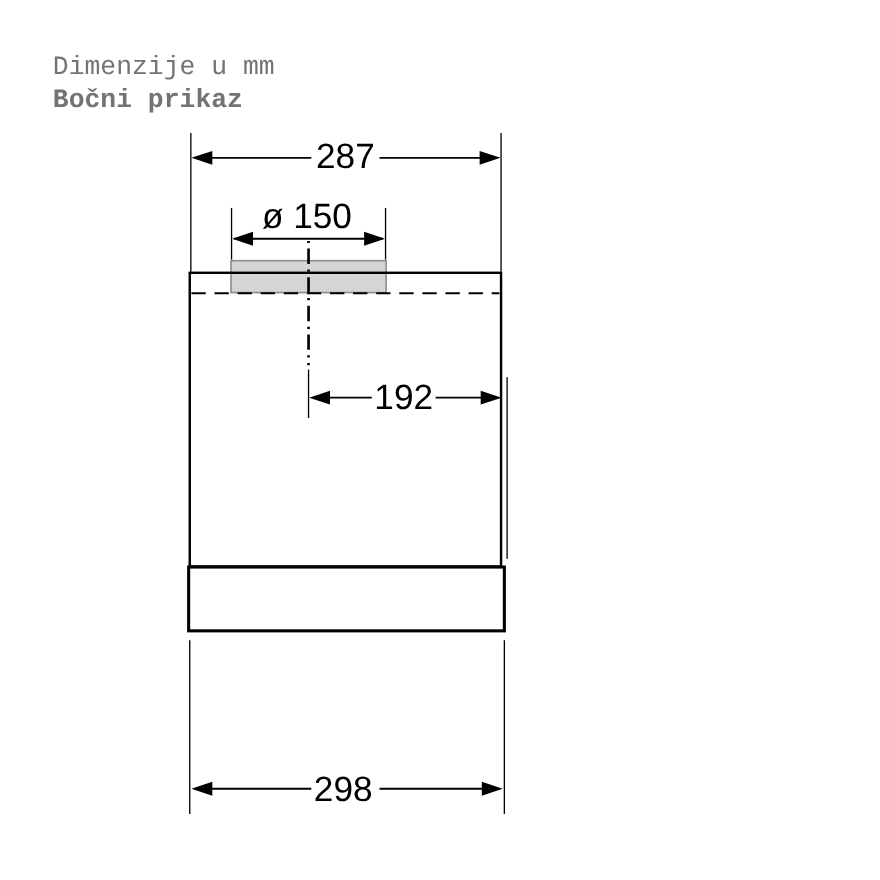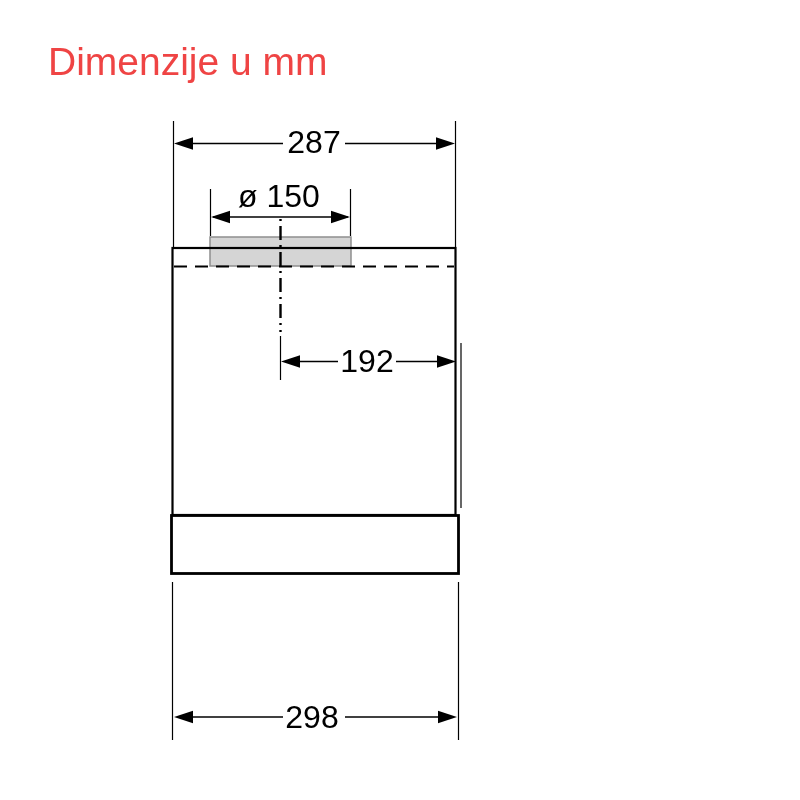--- a/index.html
+++ b/index.html
@@ -9,43 +9,45 @@
     height: 800px;
     background: #ffffff;
     font-family: "Liberation Sans", sans-serif;
     color: #000000;
     overflow: hidden;
   }
   .title-block {
     position: absolute;
     left: 48px;
     top: 47px;
-    font-size: 39px;
+    font-size: 24px;
     line-height: 30px;
-    color: #ef4444;
+    color: #737373;
     white-space: nowrap;
+    font-family: Liberation Mono, monospace;
   }
   .title-block .subtitle { font-weight: bold; }
   svg.diagram { position: absolute; left: 0; top: 0; }
   svg.diagram text {
     font-family: "Liberation Sans", sans-serif;
     font-size: 32px;
     fill: #000000;
   }
   .thinline  { stroke: #000000; stroke-width: 1.2px; }
   .dimline   { stroke: #000000; stroke-width: 1.7px; }
   .arrow     { fill: #000000; stroke: none; }
 </style>
 </head>
 <body>
 
 <div class="page">
 
   <div class="title-block">
     <div>Dimenzije u mm</div>
+    <div class="subtitle">Bočni prikaz</div>
   </div>
 
   <svg class="diagram" width="800" height="800" viewBox="0 0 800 800">
 
     <rect x="210" y="237" width="141" height="29" stroke="#8e8e8e" stroke-width="1.5" fill="#d5d5d5"></rect>
 
     <rect x="172.5" y="248" width="283" height="267" fill="none" stroke="#000000" stroke-width="2.2"></rect>
 
     <rect x="171.5" y="515.5" width="287" height="58" fill="none" stroke="#000000" stroke-width="2.8"></rect>
 

